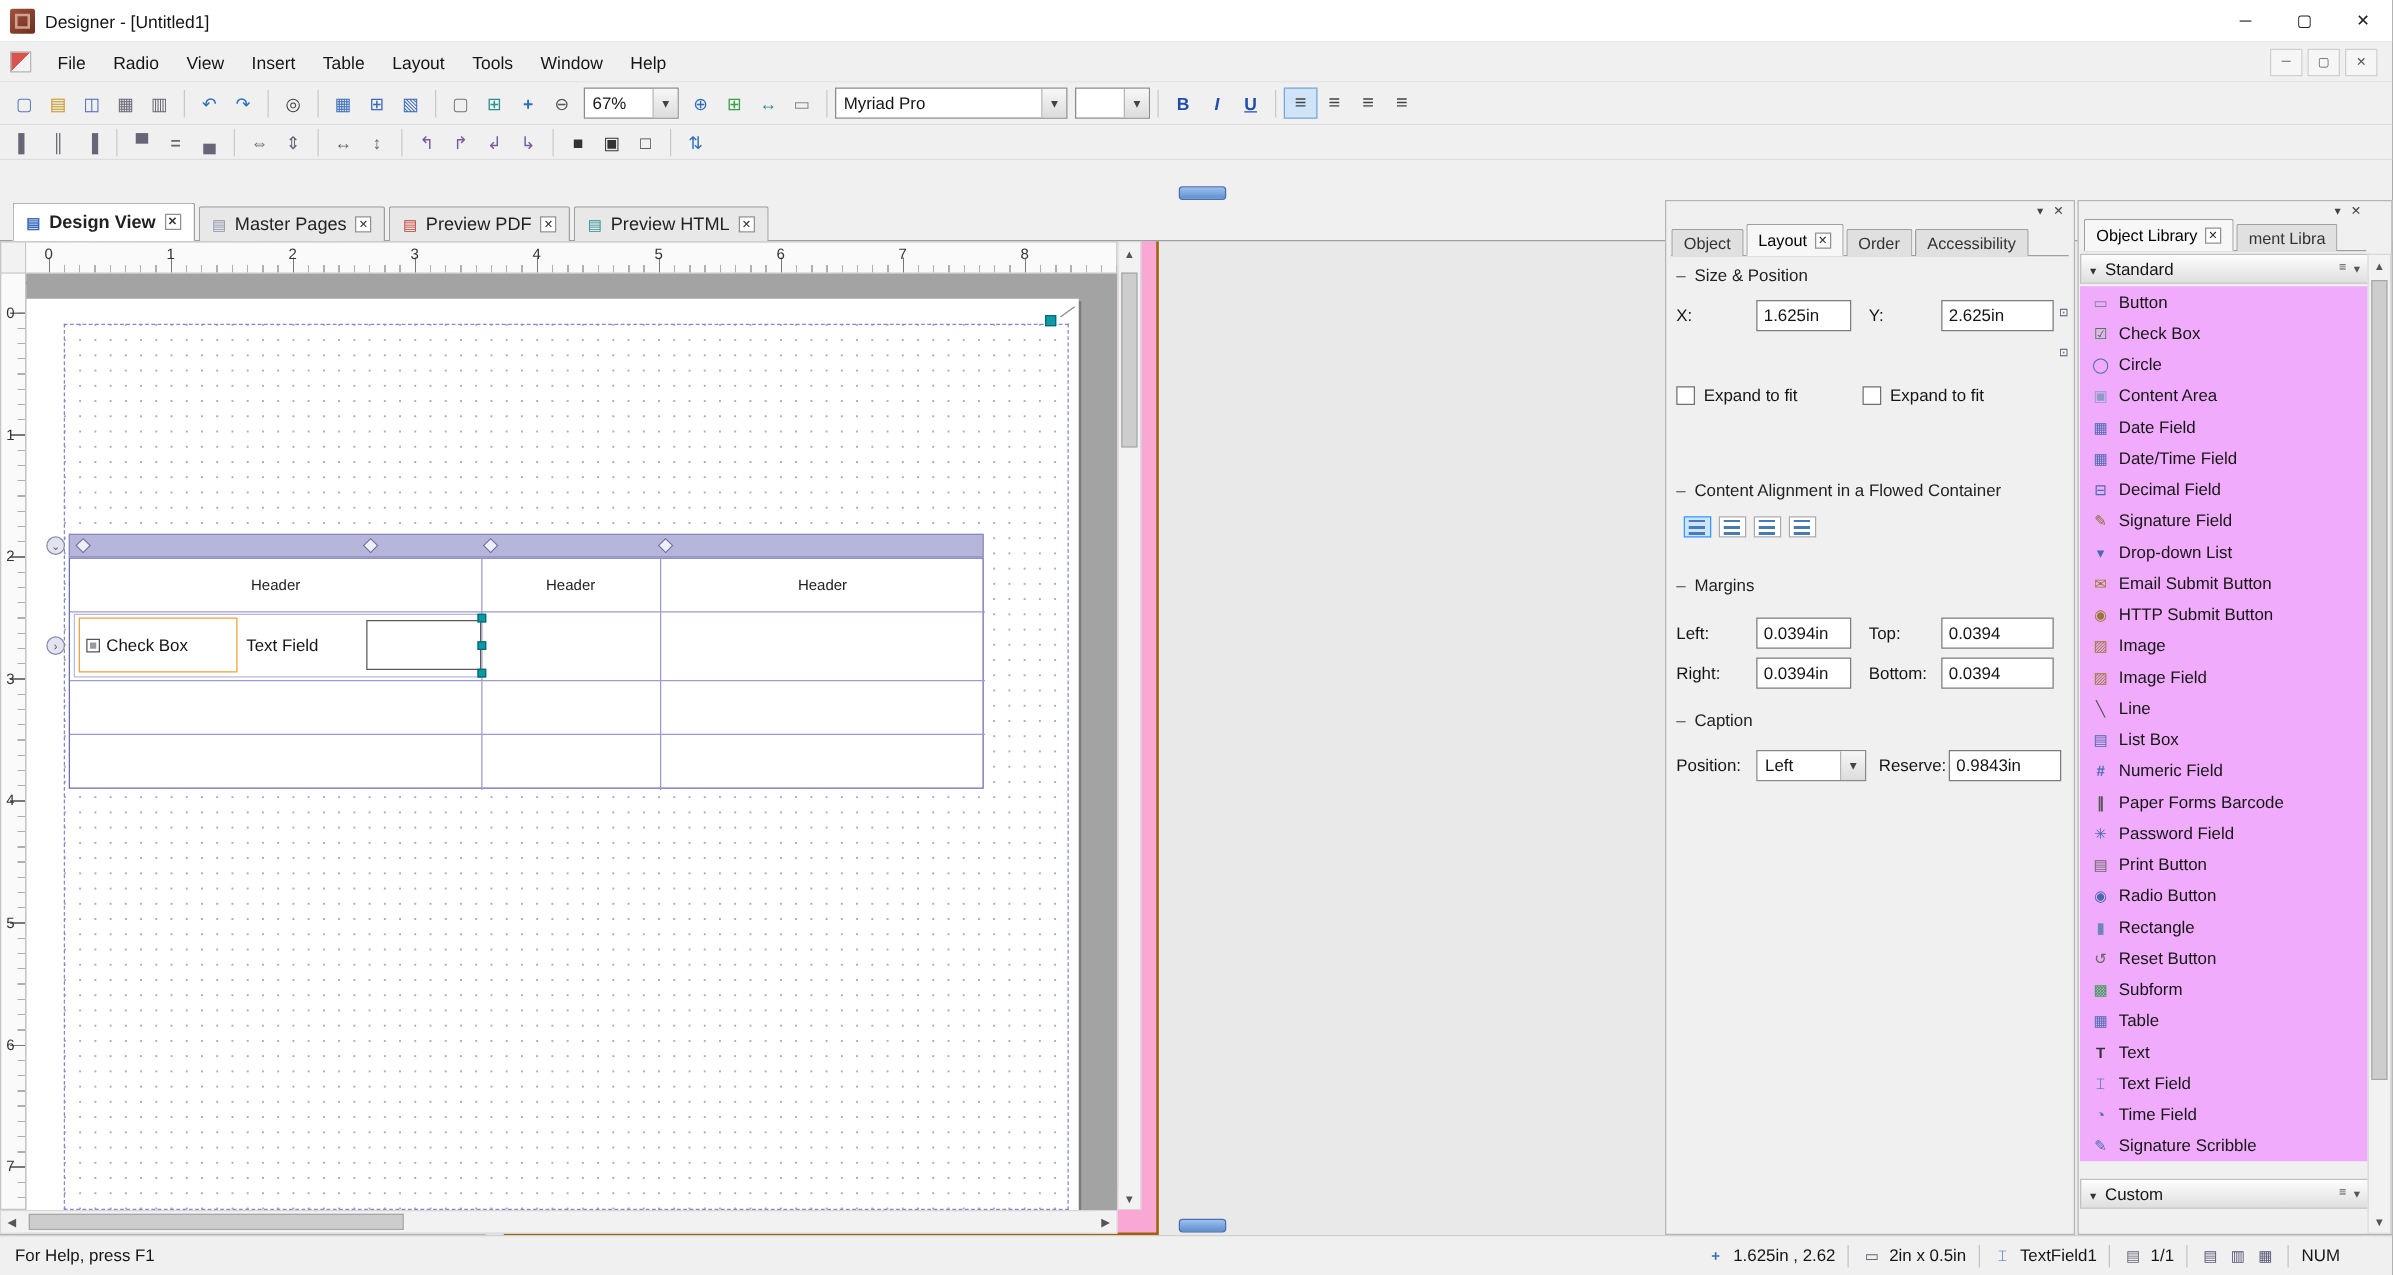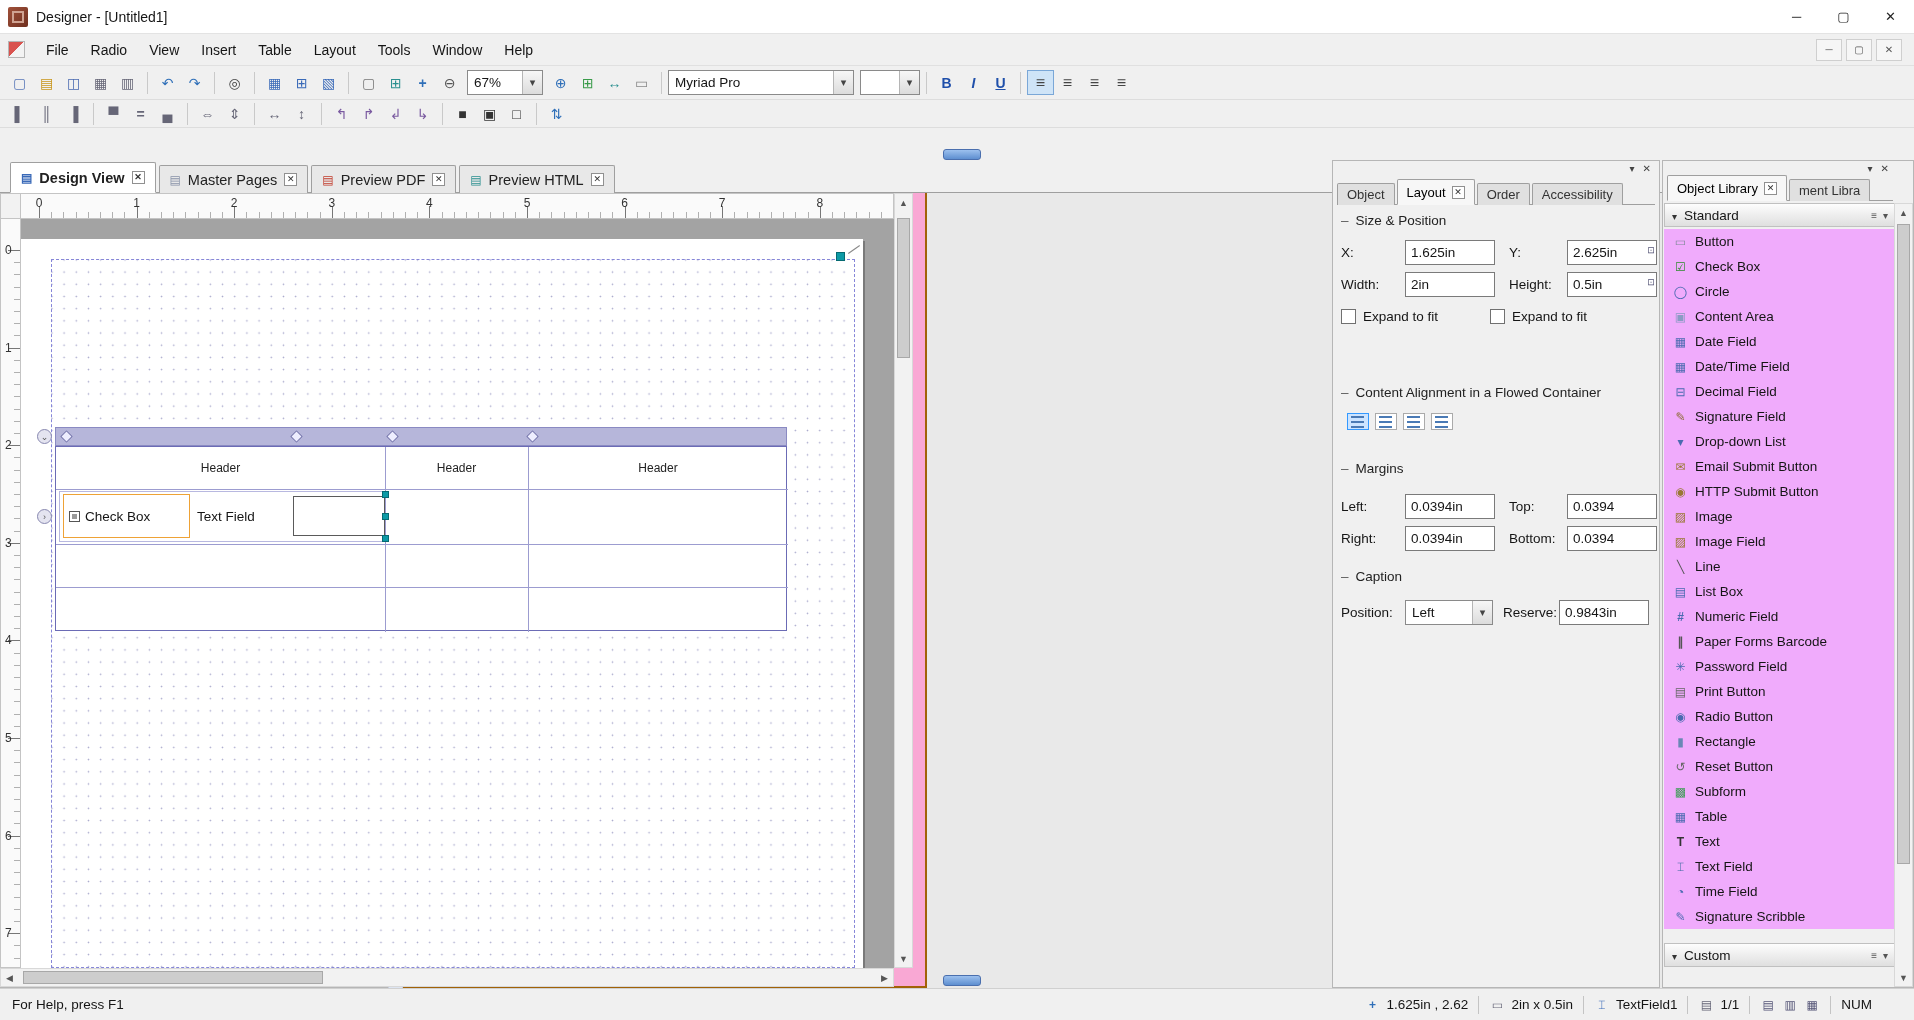--- a/index.html
+++ b/index.html
@@ -220,21 +220,21 @@
 .selhandle{position:absolute;width:7px;height:7px;background:#0d9aa6;border:1px solid #066a72}
 .rowbtn{position:absolute;width:15px;height:15px;border-radius:50%;background:#e4e4f0;border:1px solid #8888b0;color:#555;font-size:9px;display:flex;align-items:center;justify-content:center}
 .rowbtn-down::before{content:"⌄"}
 .rowbtn-right::before{content:"›"}
 .pill{position:absolute;width:38px;height:11px;background:linear-gradient(#9cc0ee,#5e8fd0);border:1px solid #4a6fae;border-radius:3px;z-index:50}
 
 
 .lrow{position:absolute;left:8px;right:6px;height:26px;display:flex;align-items:center}
 .ll{flex:none;font-size:13.5px}
 .l64{width:64px}.l58{width:58px;margin-left:14px}.l56{width:56px;margin-left:10px}
-.lin{width:90px;flex:none}
+.lin{width:76px;flex:none}
 .lin2{width:90px;flex:none}
 .phdr{position:absolute;left:8px;font-size:13.5px;color:#222;display:flex;gap:7px;align-items:center}
 .phdr::before{content:"–";color:#555}
 .anchoricons{display:flex;gap:5px;margin-left:10px}
 .aicon{width:20px;height:18px;border:1px solid #aaa;background:#f6f6f6;display:flex;align-items:center;justify-content:center;font-size:11px}
 .ai1::before{content:"⊞";color:#3a9b4a}
 .ai2::before{content:"⊟";color:#777}
 .ai3::before{content:"⊞";color:#777}
 .ai4::before{content:"⊡";color:#3a6ab8}
 .calign{width:22px;height:17px;border:1px solid #aaa;background:#fff;margin-right:6px;background-image:repeating-linear-gradient(180deg,#4a7ab5 0 2px,transparent 2px 5px);background-size:13px 12px;background-repeat:no-repeat;background-position:3px 2px}
@@ -751,26 +751,20 @@
       <div class="phdr" style="top:52px">
           <span>Size &amp; Position</span>
         </div>
       <div class="lrow" style="top:78px">
         <span class="ll l64">X:</span>
         <div class="tfield lin">1.625in</div>
         <span class="ll l58">Y:</span>
         <div class="tfield lin2">2.625in</div>
       </div>
       <span class="lockcol" style="top:84px">⊡</span>
-      <div class="lrow" style="top:110px">
-        <span class="ll l64">Width:</span>
-        <div class="tfield lin">2in</div>
-        <span class="ll l58">Height:</span>
-        <div class="tfield lin2">0.5in</div>
-      </div>
       <span class="lockcol" style="top:116px">⊡</span>
       <div class="lrow" style="top:142px">
         <span class="checkbox" style="margin-right:7px"></span>
         <span>Expand to fit</span>
         <span class="checkbox" style="margin-left:52px;margin-right:7px"></span>
         <span>Expand to fit</span>
       </div>
       <div class="phdr" style="top:224px;right:6px">
           <span style="white-space:nowrap;overflow:hidden">Content Alignment in a Flowed Container</span>
         </div>

